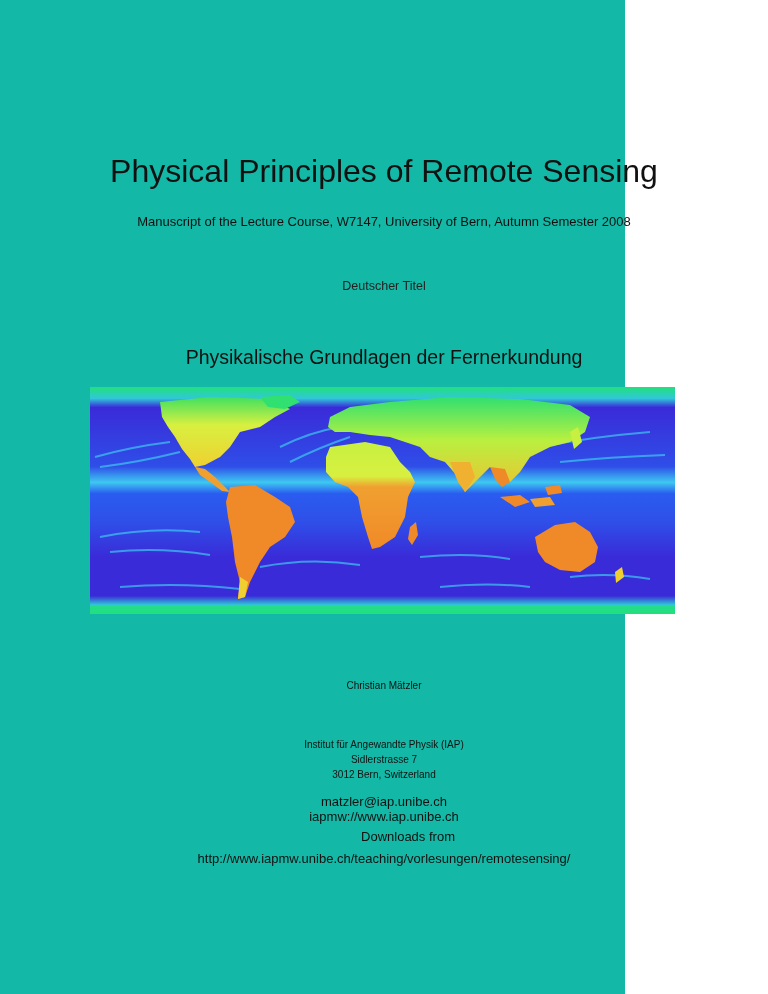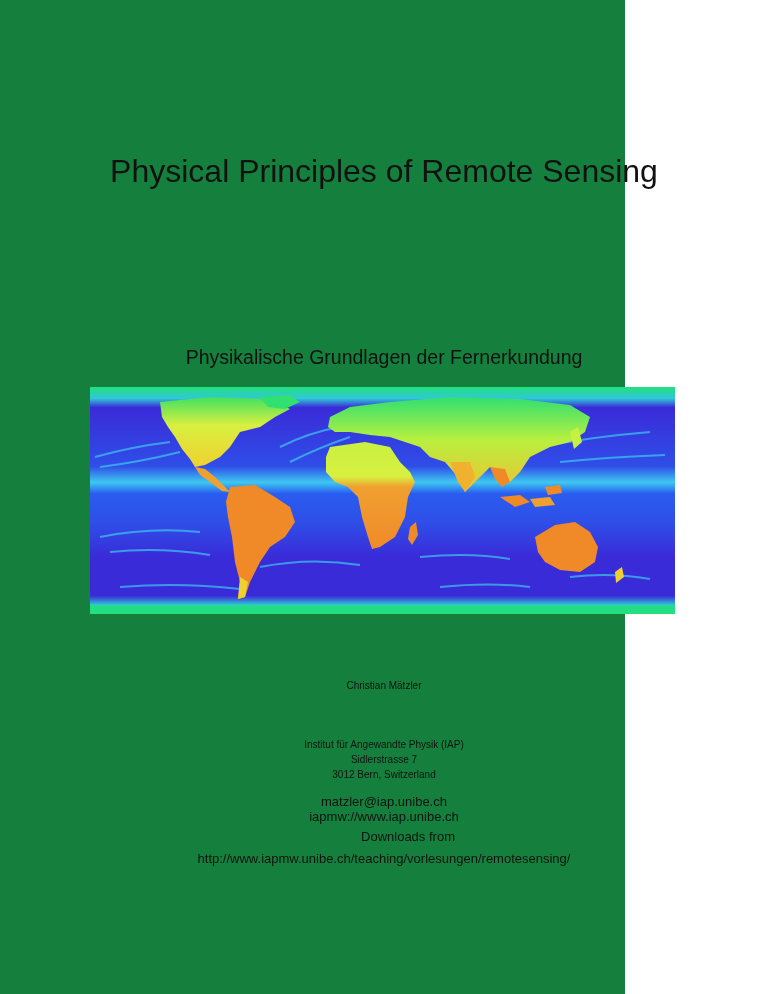--- a/index.html
+++ b/index.html
@@ -13,21 +13,21 @@
       position: relative;
       overflow: hidden;
       font-family: "Liberation Sans", sans-serif;
       color: #000000;
     }
     .page {
       position: absolute;
       left: 0; top: 0;
       width: 625px;
       height: 994px;
-      background: #15803d;
+      background: #14b8a6;
     }
     .centered {
       position: absolute;
       left: 0;
       width: 768px;
       text-align: center;
       white-space: nowrap;
     }
     .title-main {
       top: 151px;
@@ -106,21 +106,23 @@
       line-height: 16px;
       color: #111111;
     }
   </style>
 </head>
 <body>
 
 <div class="page">
 
   <div class="centered title-main">Physical Principles of Remote Sensing</div>
-
+  <div class="centered subtitle">Manuscript of the Lecture Course, W7147, University of Bern, Autumn Semester 2008</div>
+
+  <div class="centered de-label">Deutscher Titel</div>
   <div class="centered de-title">Physikalische Grundlagen der Fernerkundung</div>
 
   <div class="map-figure">
     <svg viewBox="0 0 585 227" xmlns="http://www.w3.org/2000/svg">
       <defs>
         <linearGradient id="oceanGrad" x1="0" y1="0" x2="0" y2="1">
           <stop offset="0" stop-color="#22e07a"></stop>
           <stop offset="0.05" stop-color="#30c8d8"></stop>
           <stop offset="0.09" stop-color="#3a2bd8"></stop>
           <stop offset="0.35" stop-color="#2f4ee8"></stop>

